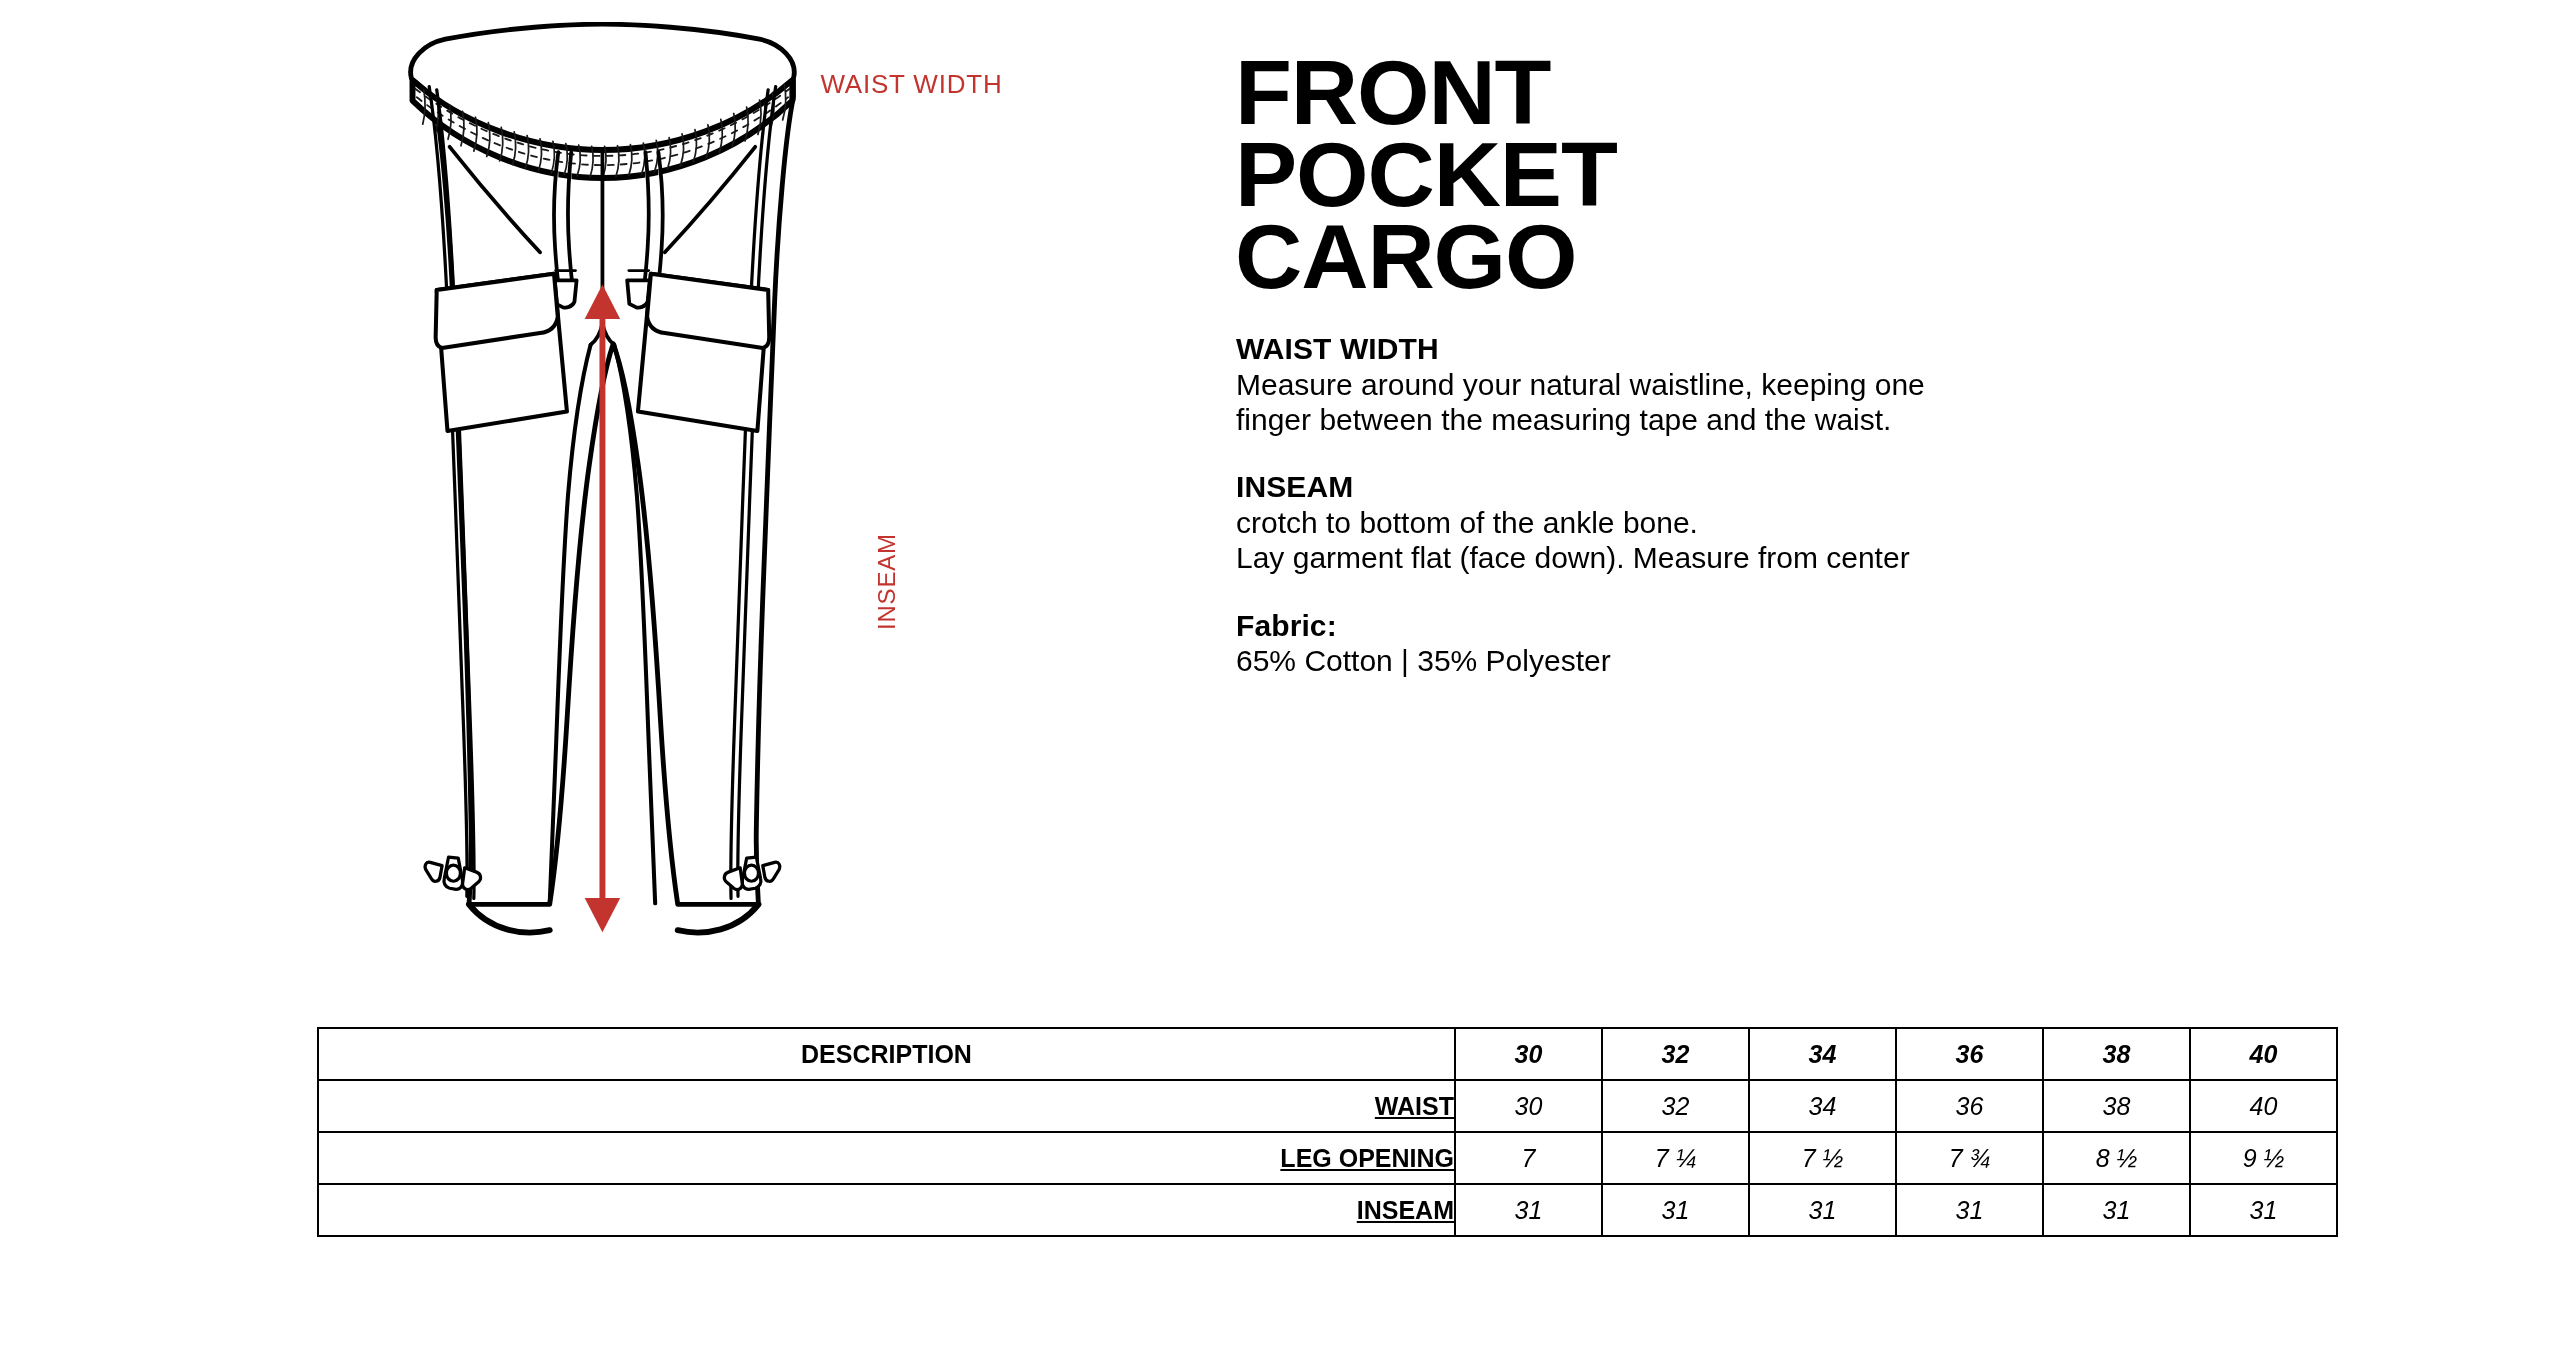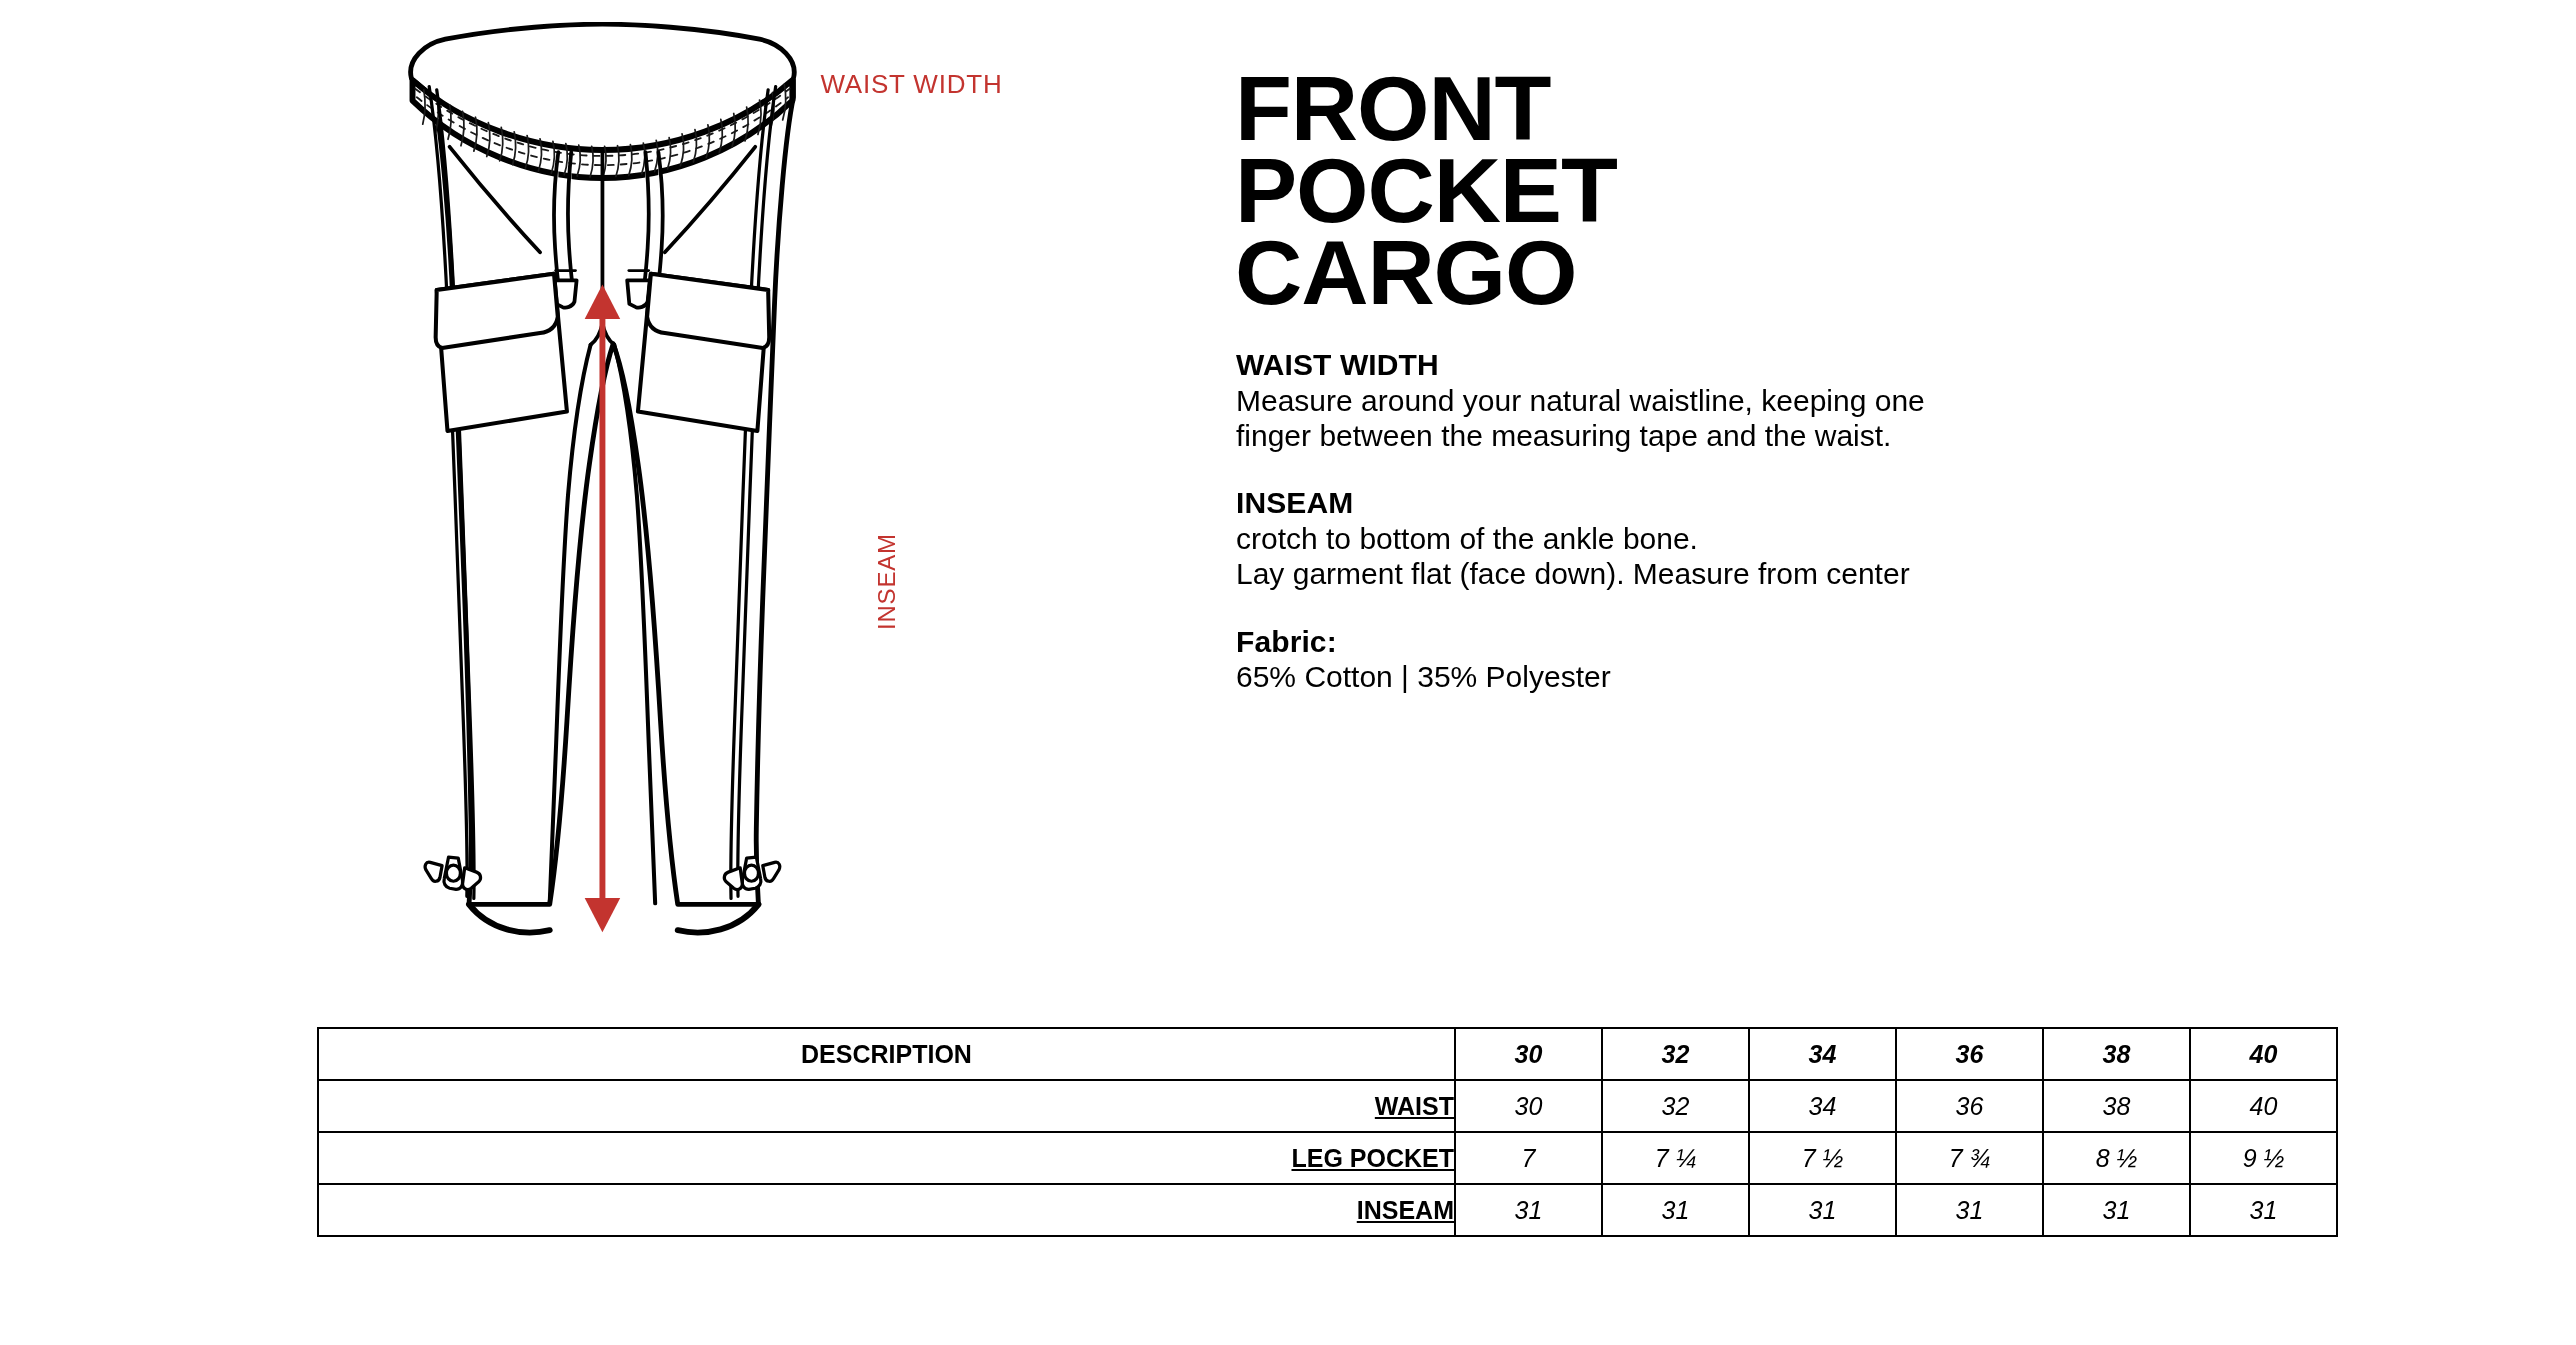--- a/index.html
+++ b/index.html
@@ -28,21 +28,21 @@
     position:absolute;
     left:572px; top:608px;
     font-size:24px; font-weight:400; letter-spacing:0.8px;
     color:#C3342F;
     transform:rotate(-90deg); transform-origin:left top;
     white-space:nowrap;
   }
 
   
   #copy{
-    position:absolute; left:1236px; top:68px; width:1162px;
+    position:absolute; left:1236px; top:52px; width:1162px;
   }
   .title{
     font-family:"Liberation Sans", sans-serif;
     font-weight:700;
     font-size:88px;
     line-height:0.895;
     letter-spacing:-1.1px;
     transform:scaleX(1.06) scaleY(1.04);
     transform-origin:left top;
     margin:0 0 0 -1.1px;
@@ -282,21 +282,21 @@
       <tr>
         <td class="desc">WAIST</td>
         <td class="size val">30</td>
         <td class="size val">32</td>
         <td class="size val">34</td>
         <td class="size val">36</td>
         <td class="size val">38</td>
         <td class="size val">40</td>
       </tr>
       <tr>
-        <td class="desc">LEG POCKET</td>
+        <td class="desc">LEG OPENING</td>
         <td class="size val">7</td>
         <td class="size val">7 ¼</td>
         <td class="size val">7 ½</td>
         <td class="size val">7 ¾</td>
         <td class="size val">8 ½</td>
         <td class="size val">9 ½</td>
       </tr>
       <tr>
         <td class="desc">INSEAM</td>
         <td class="size val">31</td>

